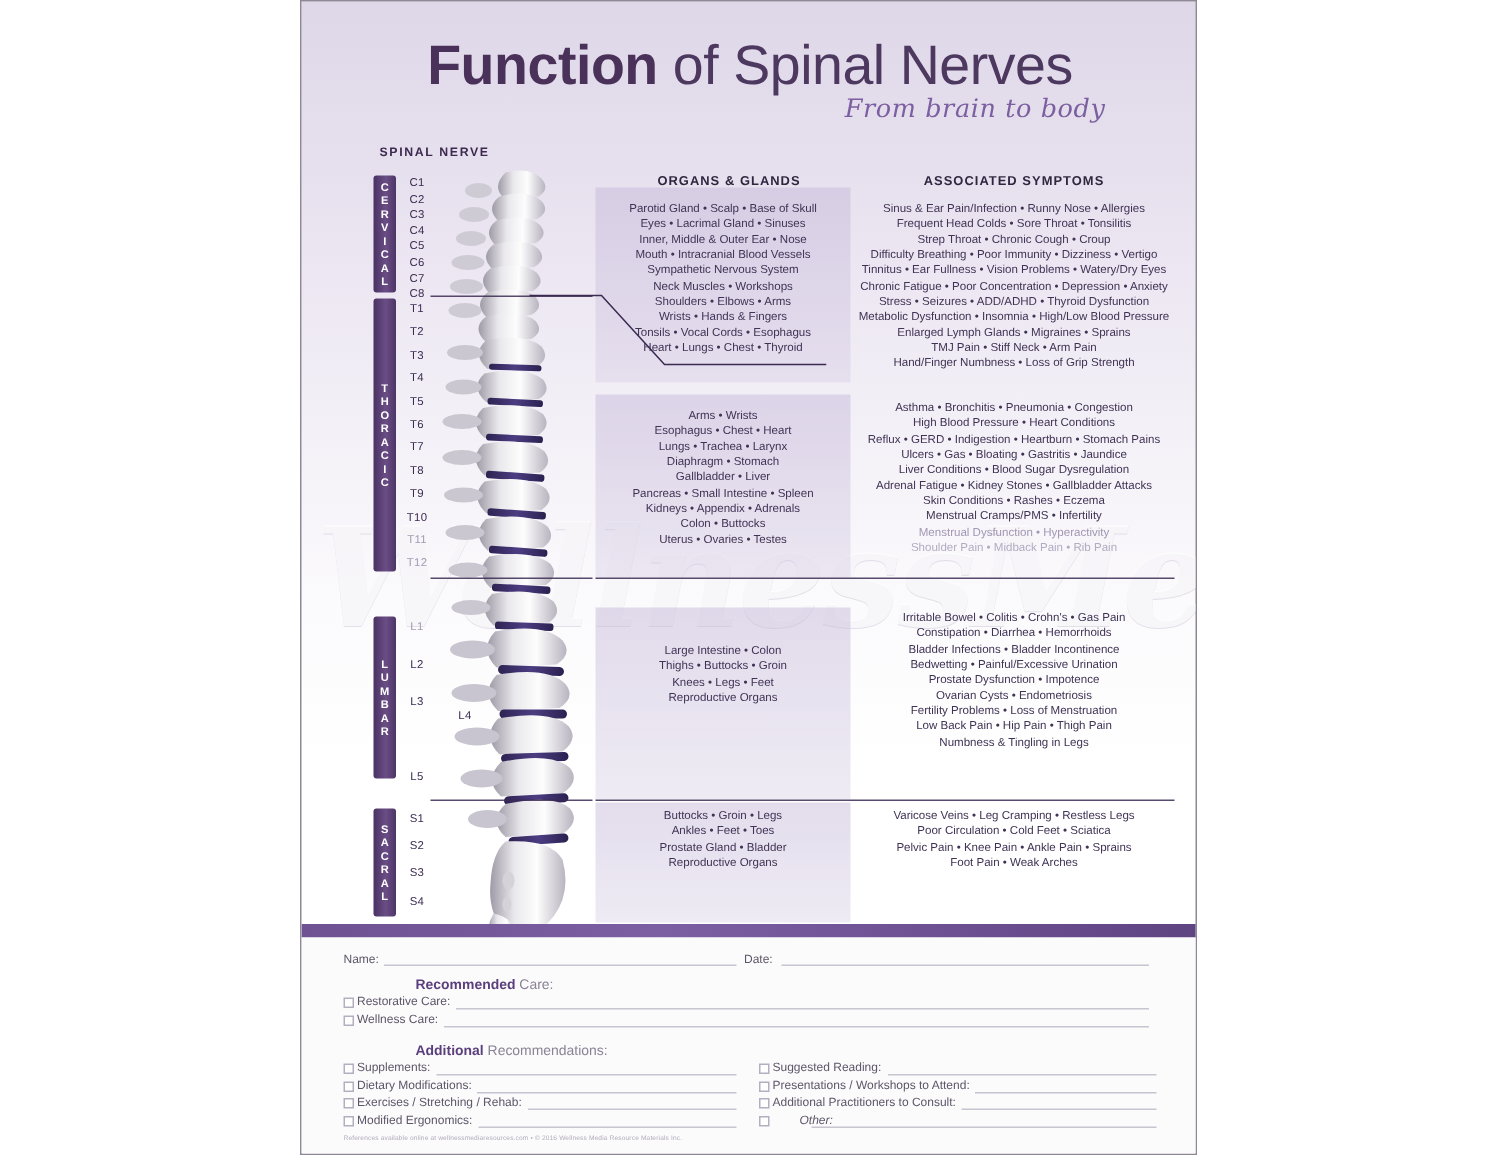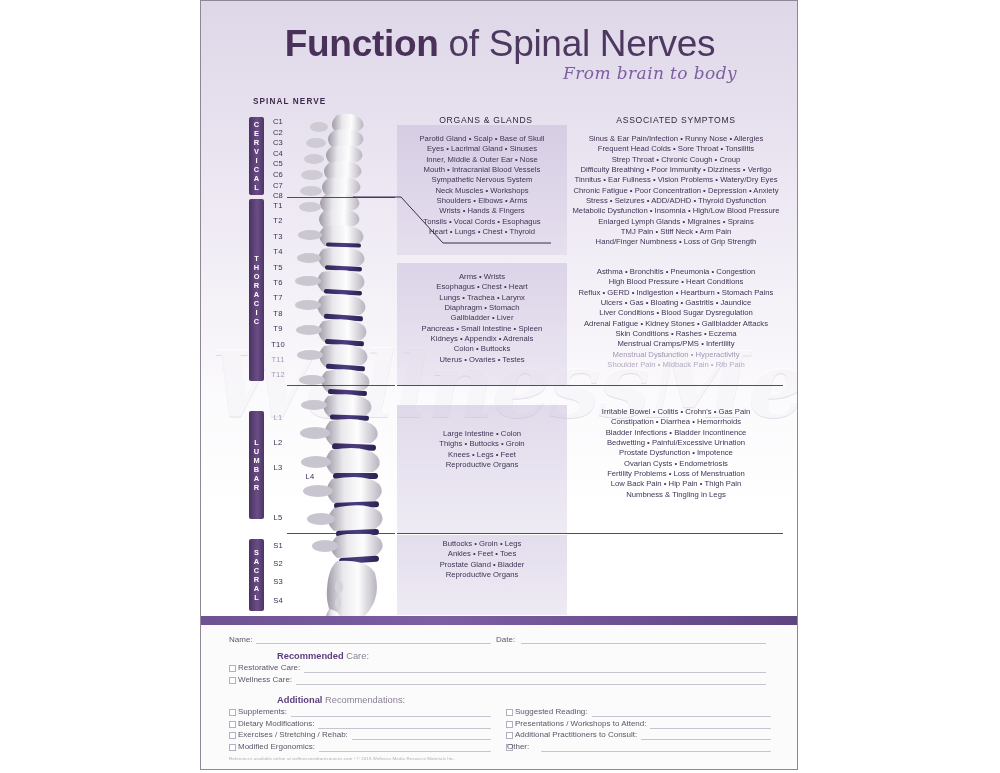--- a/index.html
+++ b/index.html
@@ -14,21 +14,21 @@
   .title{position:absolute;left:0;top:22px;width:598px;text-align:center;
     color:#4a3159;font-size:37px;line-height:42px;letter-spacing:-.3px;}
   .title b{font-weight:bold;}
   .title .light{font-weight:normal;color:#4d3960;}
   .script{position:absolute;right:60px;top:62px;color:#7c5fa0;font-size:17px;
     font-family:"DejaVu Serif",serif;font-style:italic;letter-spacing:.4px;}
 
   .spinal-nerve-label{position:absolute;left:52px;top:96px;color:#3e2a50;
     font-size:8.2px;font-weight:bold;letter-spacing:1.1px;}
   .col-head{position:absolute;top:114px;color:#2f2740;font-size:8.6px;
-    font-weight:normal;letter-spacing:.7px;text-align:center;}
+    font-weight:bold;letter-spacing:.7px;text-align:center;}
   #h-organs{left:205px;width:160px;}
   #h-symptoms{left:375px;width:200px;}
 
   
   .watermark{position:absolute;left:10px;top:330px;width:600px;text-align:center;
     font-size:92px;font-family:"DejaVu Serif",serif;font-style:italic;font-weight:bold;
     color:rgba(255,255,255,.72);letter-spacing:-2px;white-space:nowrap;
     text-shadow:0 1px 0 rgba(140,125,165,.22);pointer-events:none;}
 
   
@@ -334,20 +334,26 @@
         <div>Low Back Pain • Hip Pain • Thigh Pain</div>
         <div>Numbness &amp; Tingling in Legs</div>
       </div>
 
     <div class="txt org" id="org-sacral" style="top:538px;">
         <div>Buttocks • Groin • Legs</div>
         <div>Ankles • Feet • Toes</div>
         <div>Prostate Gland • Bladder</div>
         <div>Reproductive Organs</div>
       </div>
+    <div class="txt sym" id="sym-sacral" style="top:538px;">
+        <div>Varicose Veins • Leg Cramping • Restless Legs</div>
+        <div>Poor Circulation • Cold Feet • Sciatica</div>
+        <div>Pelvic Pain • Knee Pain • Ankle Pain • Sprains</div>
+        <div>Foot Pain • Weak Arches</div>
+      </div>
 
     <div class="band-purple"></div>
     <div class="form">
       <div class="fline" style="left:28px;top:10px;">Name:</div>
       <div class="ul" style="left:55px;top:18px;width:235px;"></div>
       <div class="fline" style="left:295px;top:10px;">Date:</div>
       <div class="ul" style="left:320px;top:18px;width:245px;"></div>
 
       <div class="fhead" style="left:28px;top:26px;">
         <b>Recommended</b><span> Care:</span>
@@ -382,19 +388,19 @@
           <div class="cbx" style="left: 305px; top: 84px;"></div>
           <div class="fline" style="left: 314px; top: 82px;">Suggested Reading:</div>
           <div class="ul" style="left: 391px; top: 91px; width: 179px;"></div>
           <div class="cbx" style="left: 305px; top: 95.5px;"></div>
           <div class="fline" style="left: 314px; top: 93.5px;">Presentations / Workshops to Attend:</div>
           <div class="ul" style="left: 449px; top: 102.5px; width: 121px;"></div>
           <div class="cbx" style="left: 305px; top: 107px;"></div>
           <div class="fline" style="left: 314px; top: 105px;">Additional Practitioners to Consult:</div>
           <div class="ul" style="left: 440px; top: 114px; width: 130px;"></div>
           <div class="cbx" style="left: 305px; top: 118.5px;"></div>
-          <div class="fline" style="left: 306px; top: 116.5px;">Other:</div>
+          <div class="fline" style="left: 332px; top: 116.5px; font-style: italic;">Other:</div>
           <div class="ul" style="left: 340px; top: 125.5px; width: 230px;"></div>
         </div>
     </div>
     <div class="footer">References available online at wellnessmediaresources.com • © 2016 Wellness Media Resource Materials Inc.</div>
   </div>
 </div>
 
 </body></html>

